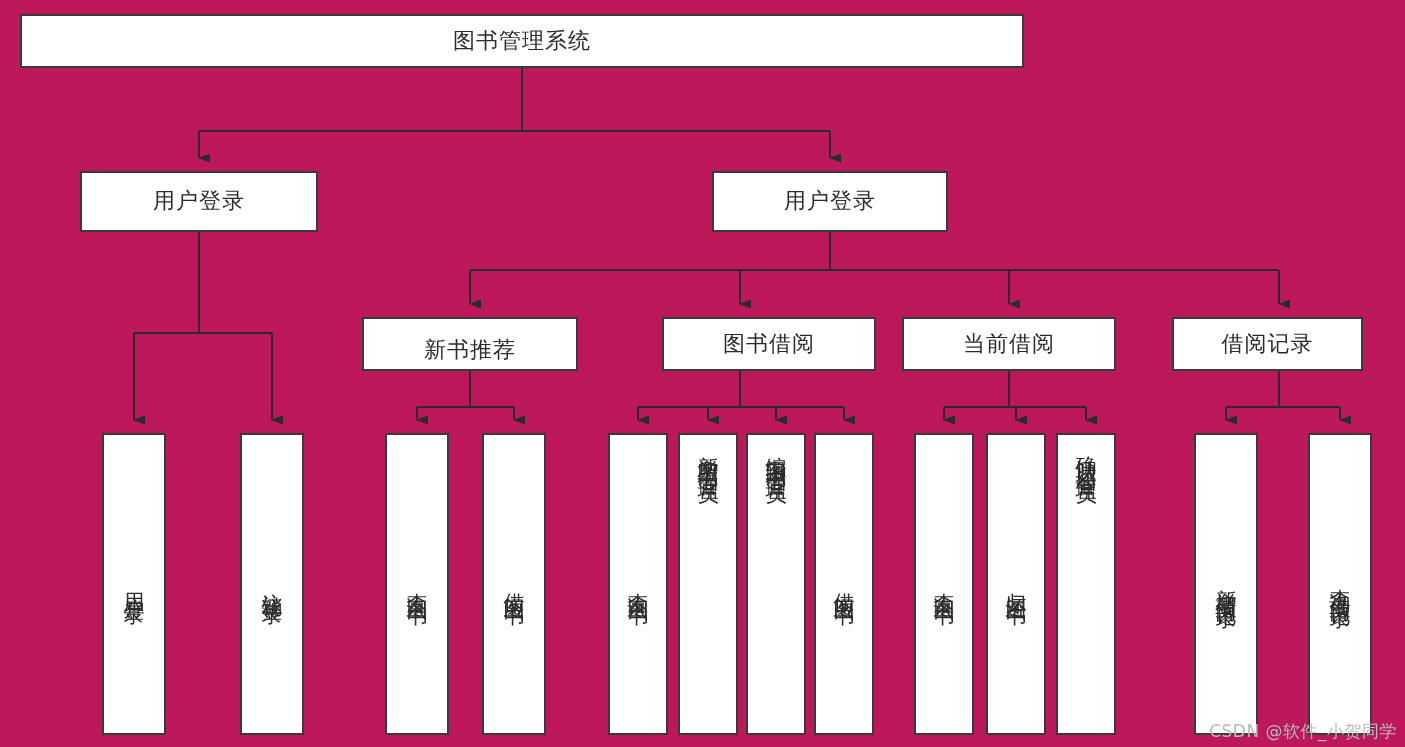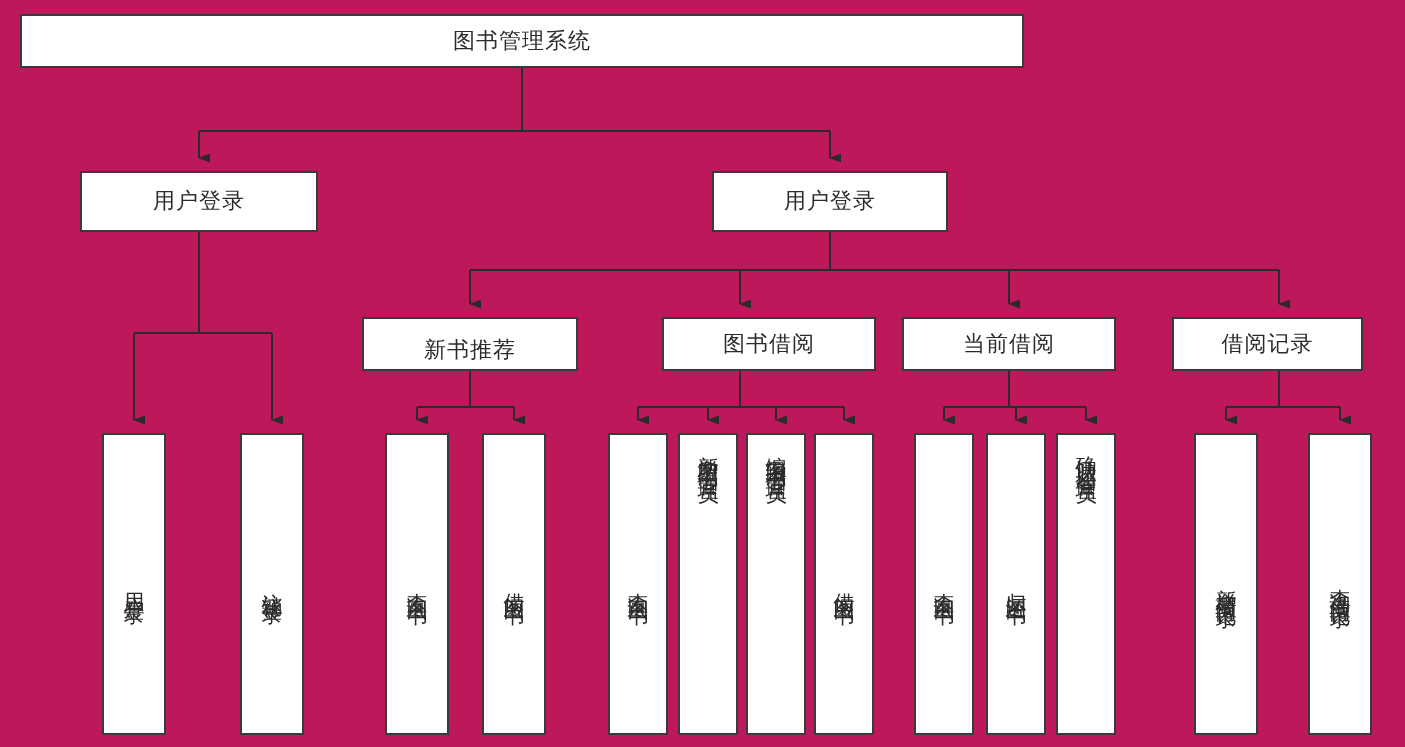--- a/index.html
+++ b/index.html
@@ -219,14 +219,15 @@
     <span class="leaf-inner">
         <span class="node-label-v" style="color: rgb(43, 43, 43);">新增借阅记录</span>
       </span>
   </div>
   <div class="node-box leaf" style="left: 1308px; top: 433px; width: 64px; height: 302px; border-color: rgb(58, 58, 58); background: rgb(255, 255, 255);">
     <span class="leaf-inner">
         <span class="node-label-v" style="color: rgb(43, 43, 43);">查询借阅记录</span>
       </span>
   </div>
 
+  <div id="watermark" style="color: rgb(185, 185, 185);">CSDN @软件_小贺同学</div>
 
 </div>
 
 </body></html>

